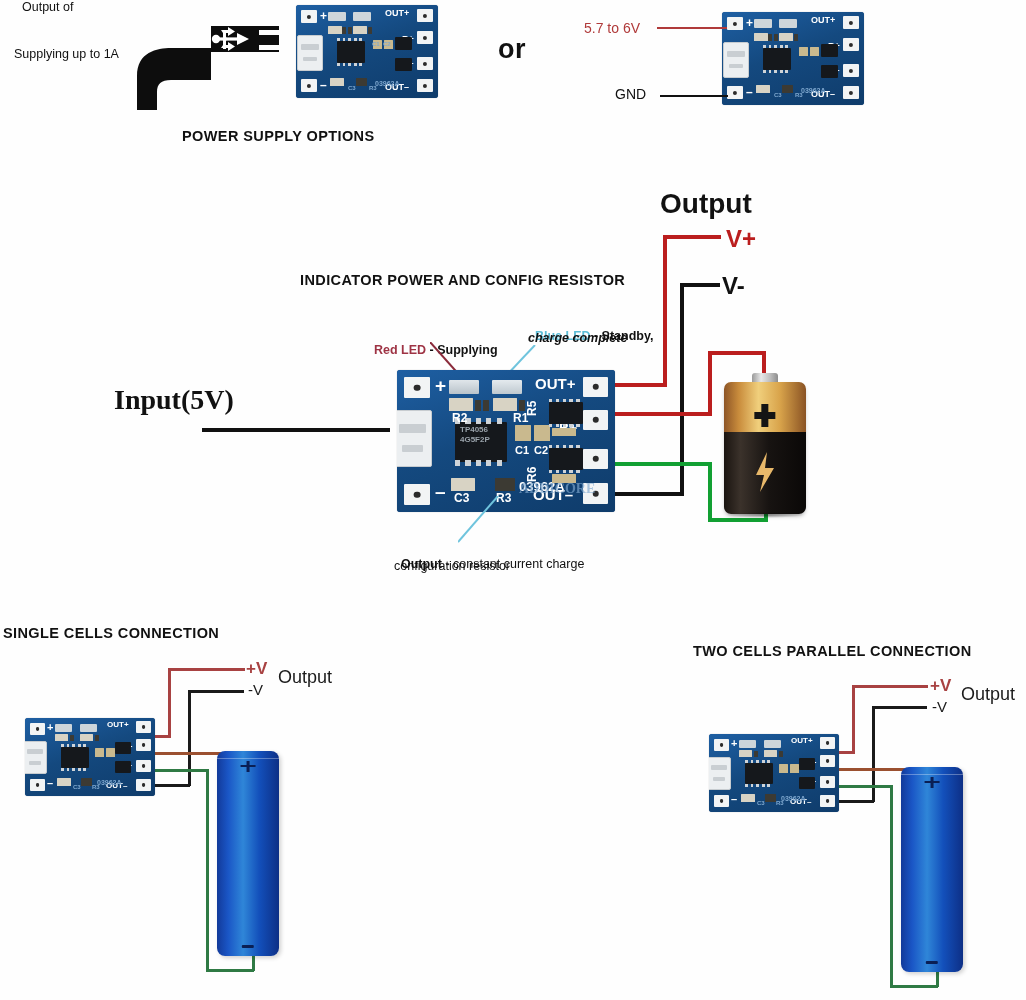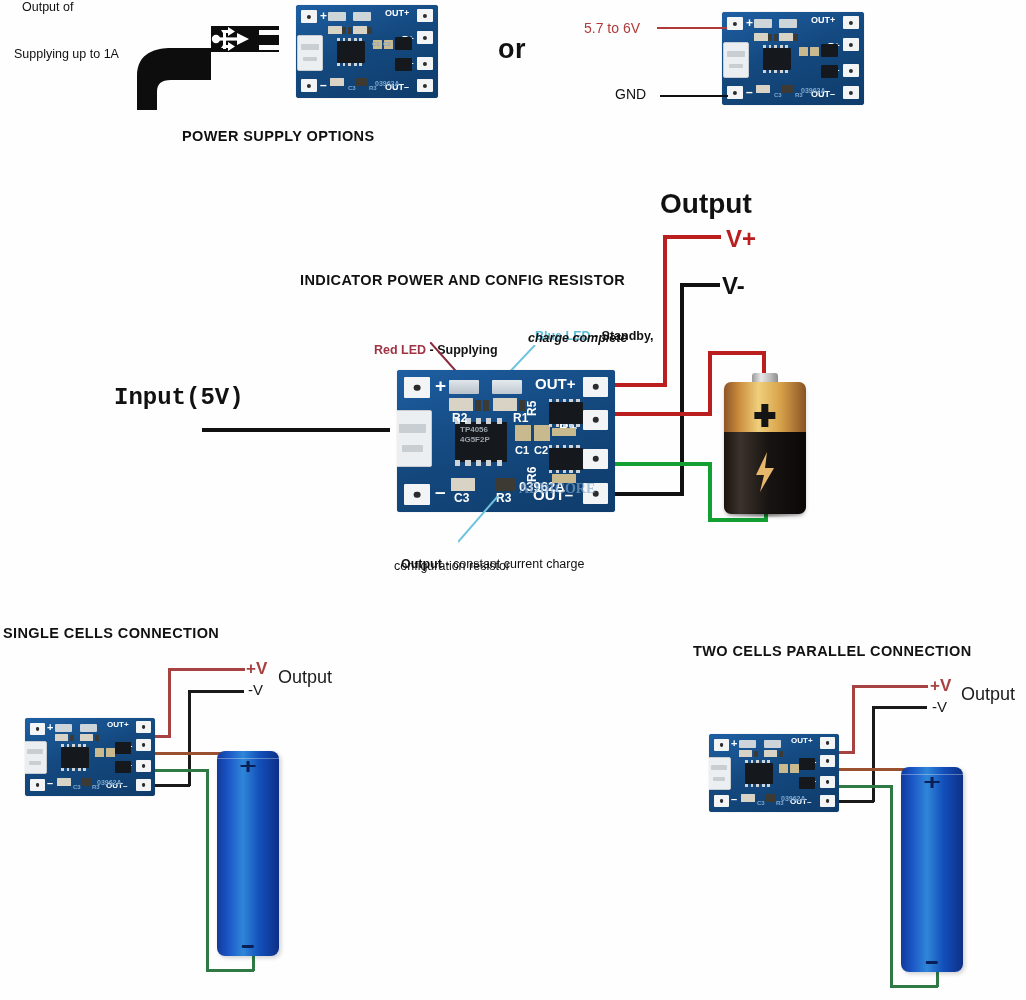--- a/index.html
+++ b/index.html
@@ -233,21 +233,21 @@
 <div class="wire" style="left:614px;top:412px;width:98px;height:4px;background:#bb1e1e;"></div>
 <div class="wire" style="left:708px;top:351px;width:4px;height:65px;background:#bb1e1e;"></div>
 <div class="wire" style="left:708px;top:351px;width:58px;height:4px;background:#bb1e1e;"></div>
 <div class="wire" style="left:762px;top:351px;width:4px;height:26px;background:#bb1e1e;"></div>
 
 <div class="wire" style="left:613px;top:462px;width:99px;height:4px;background:#12a033;"></div>
 <div class="wire" style="left:708px;top:462px;width:4px;height:60px;background:#12a033;"></div>
 <div class="wire" style="left:708px;top:518px;width:60px;height:4px;background:#12a033;"></div>
 <div class="wire" style="left:764px;top:505px;width:4px;height:17px;background:#12a033;"></div>
 
-<div class="txt serif bold" style="left:114px;top:384px;font-size:24px;font-family:Liberation Mono, monospace;">Input(5V)</div>
+<div class="txt serif bold" style="left:114px;top:384px;font-size:28px;">Input(5V)</div>
 <div class="wire" style="left:202px;top:428px;width:188px;height:4px;background:#111;"></div>
 
 <div class="txt" style="left:367px;top:329px;font-size:12.5px;">
   <span class="bold" style="color:#9e3344;">Red LED</span><span class="bold" style="color:#111;"> - Supplying</span>
 </div>
 <div class="abs" style="left:430px;top:342px;">
   <svg width="40" height="40" viewBox="0 0 40 40">
       <line x1="0" y1="0" x2="32" y2="36" stroke="#8b2b3b" stroke-width="2"></line>
     </svg>
 </div>

